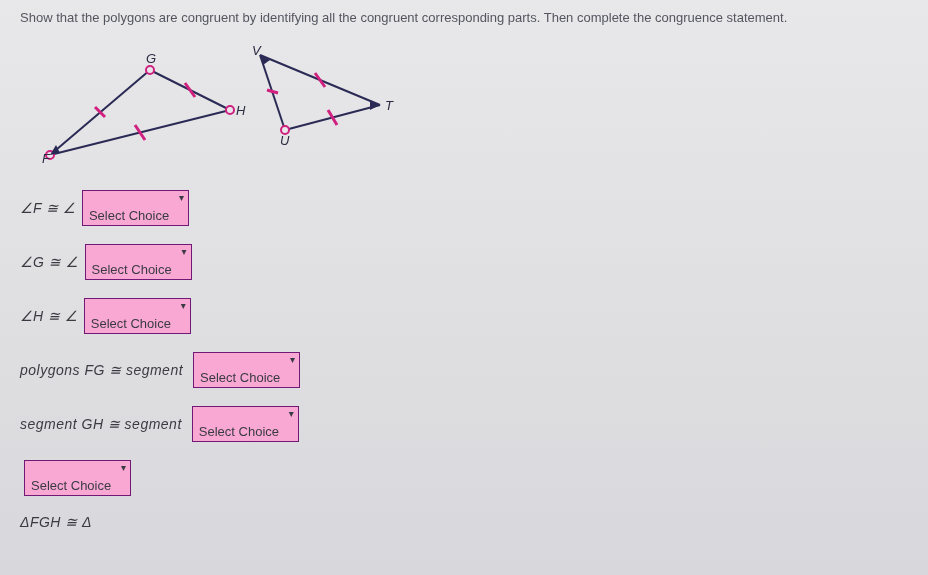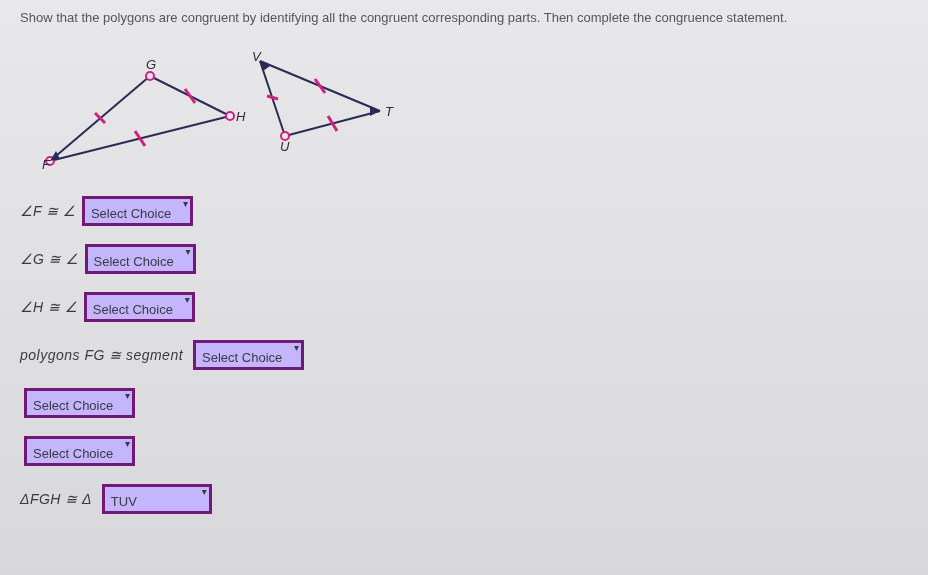--- a/index.html
+++ b/index.html
@@ -8,37 +8,37 @@
       height: 575px;
       background: linear-gradient(to bottom, #e8e8ea, #d8d8dc);
       font-family: Arial, sans-serif;
       color: #4a4a52;
       padding: 10px 20px;
       overflow: hidden;
     }
     .instruction {
       font-size: 13px;
       color: #555560;
-      margin-bottom: 26px;
+      margin-bottom: 20px;
       font-weight: 500;
     }
     .diagram-area {
       width: 380px;
       height: 120px;
       margin: 15px 0 25px 0;
     }
     .rows { display: flex; flex-direction: column; gap: 18px; }
     .row { display: flex; align-items: center; font-size: 14px; color: #3a3a42; }
     .row-label { margin-right: 6px; font-style: italic; letter-spacing: 0.5px; display:flex; align-items:center; }
     .select {
-      border: 3px solid #701a75;
-      background: #c4b5fd;
+      border: 1px solid #701a75;
+      background: #f9a8d4;
       font-size: 13px;
       color: #3a3a42;
-      padding: 7px 18px 2px 6px;
+      padding: 17px 18px 2px 6px;
       appearance: none;
       position: relative;
       font-family: Arial, sans-serif;
     }
     .select-wrap { position: relative; display: inline-block; }
     .select-wrap::after {
       content: "▾";
       position: absolute;
       right: 5px;
       top: 2px;
@@ -126,37 +126,33 @@
   <div class="row">
     <span class="row-label">polygons FG ≅ segment</span>
     <span class="select-wrap" style="margin-left:4px;">
       <select class="select">
         <option>Select Choice</option>
       </select>
     </span>
   </div>
 
   <div class="row">
+    <span class="row-label">segment GH ≅ segment</span>
     <span class="select-wrap" style="margin-left:4px;">
       <select class="select">
         <option>Select Choice</option>
       </select>
     </span>
   </div>
 
   <div class="row">
     <span class="select-wrap" style="margin-left:4px;">
       <select class="select">
         <option>Select Choice</option>
       </select>
     </span>
   </div>
 
   <div class="row">
     <span class="row-label">ΔFGH ≅ Δ</span>
-    <span class="select-wrap" style="margin-left:4px;">
-      <select class="select" style="min-width:110px;">
-        <option>TUV</option>
-      </select>
-    </span>
   </div>
 
 </div>
 
 </body></html>

